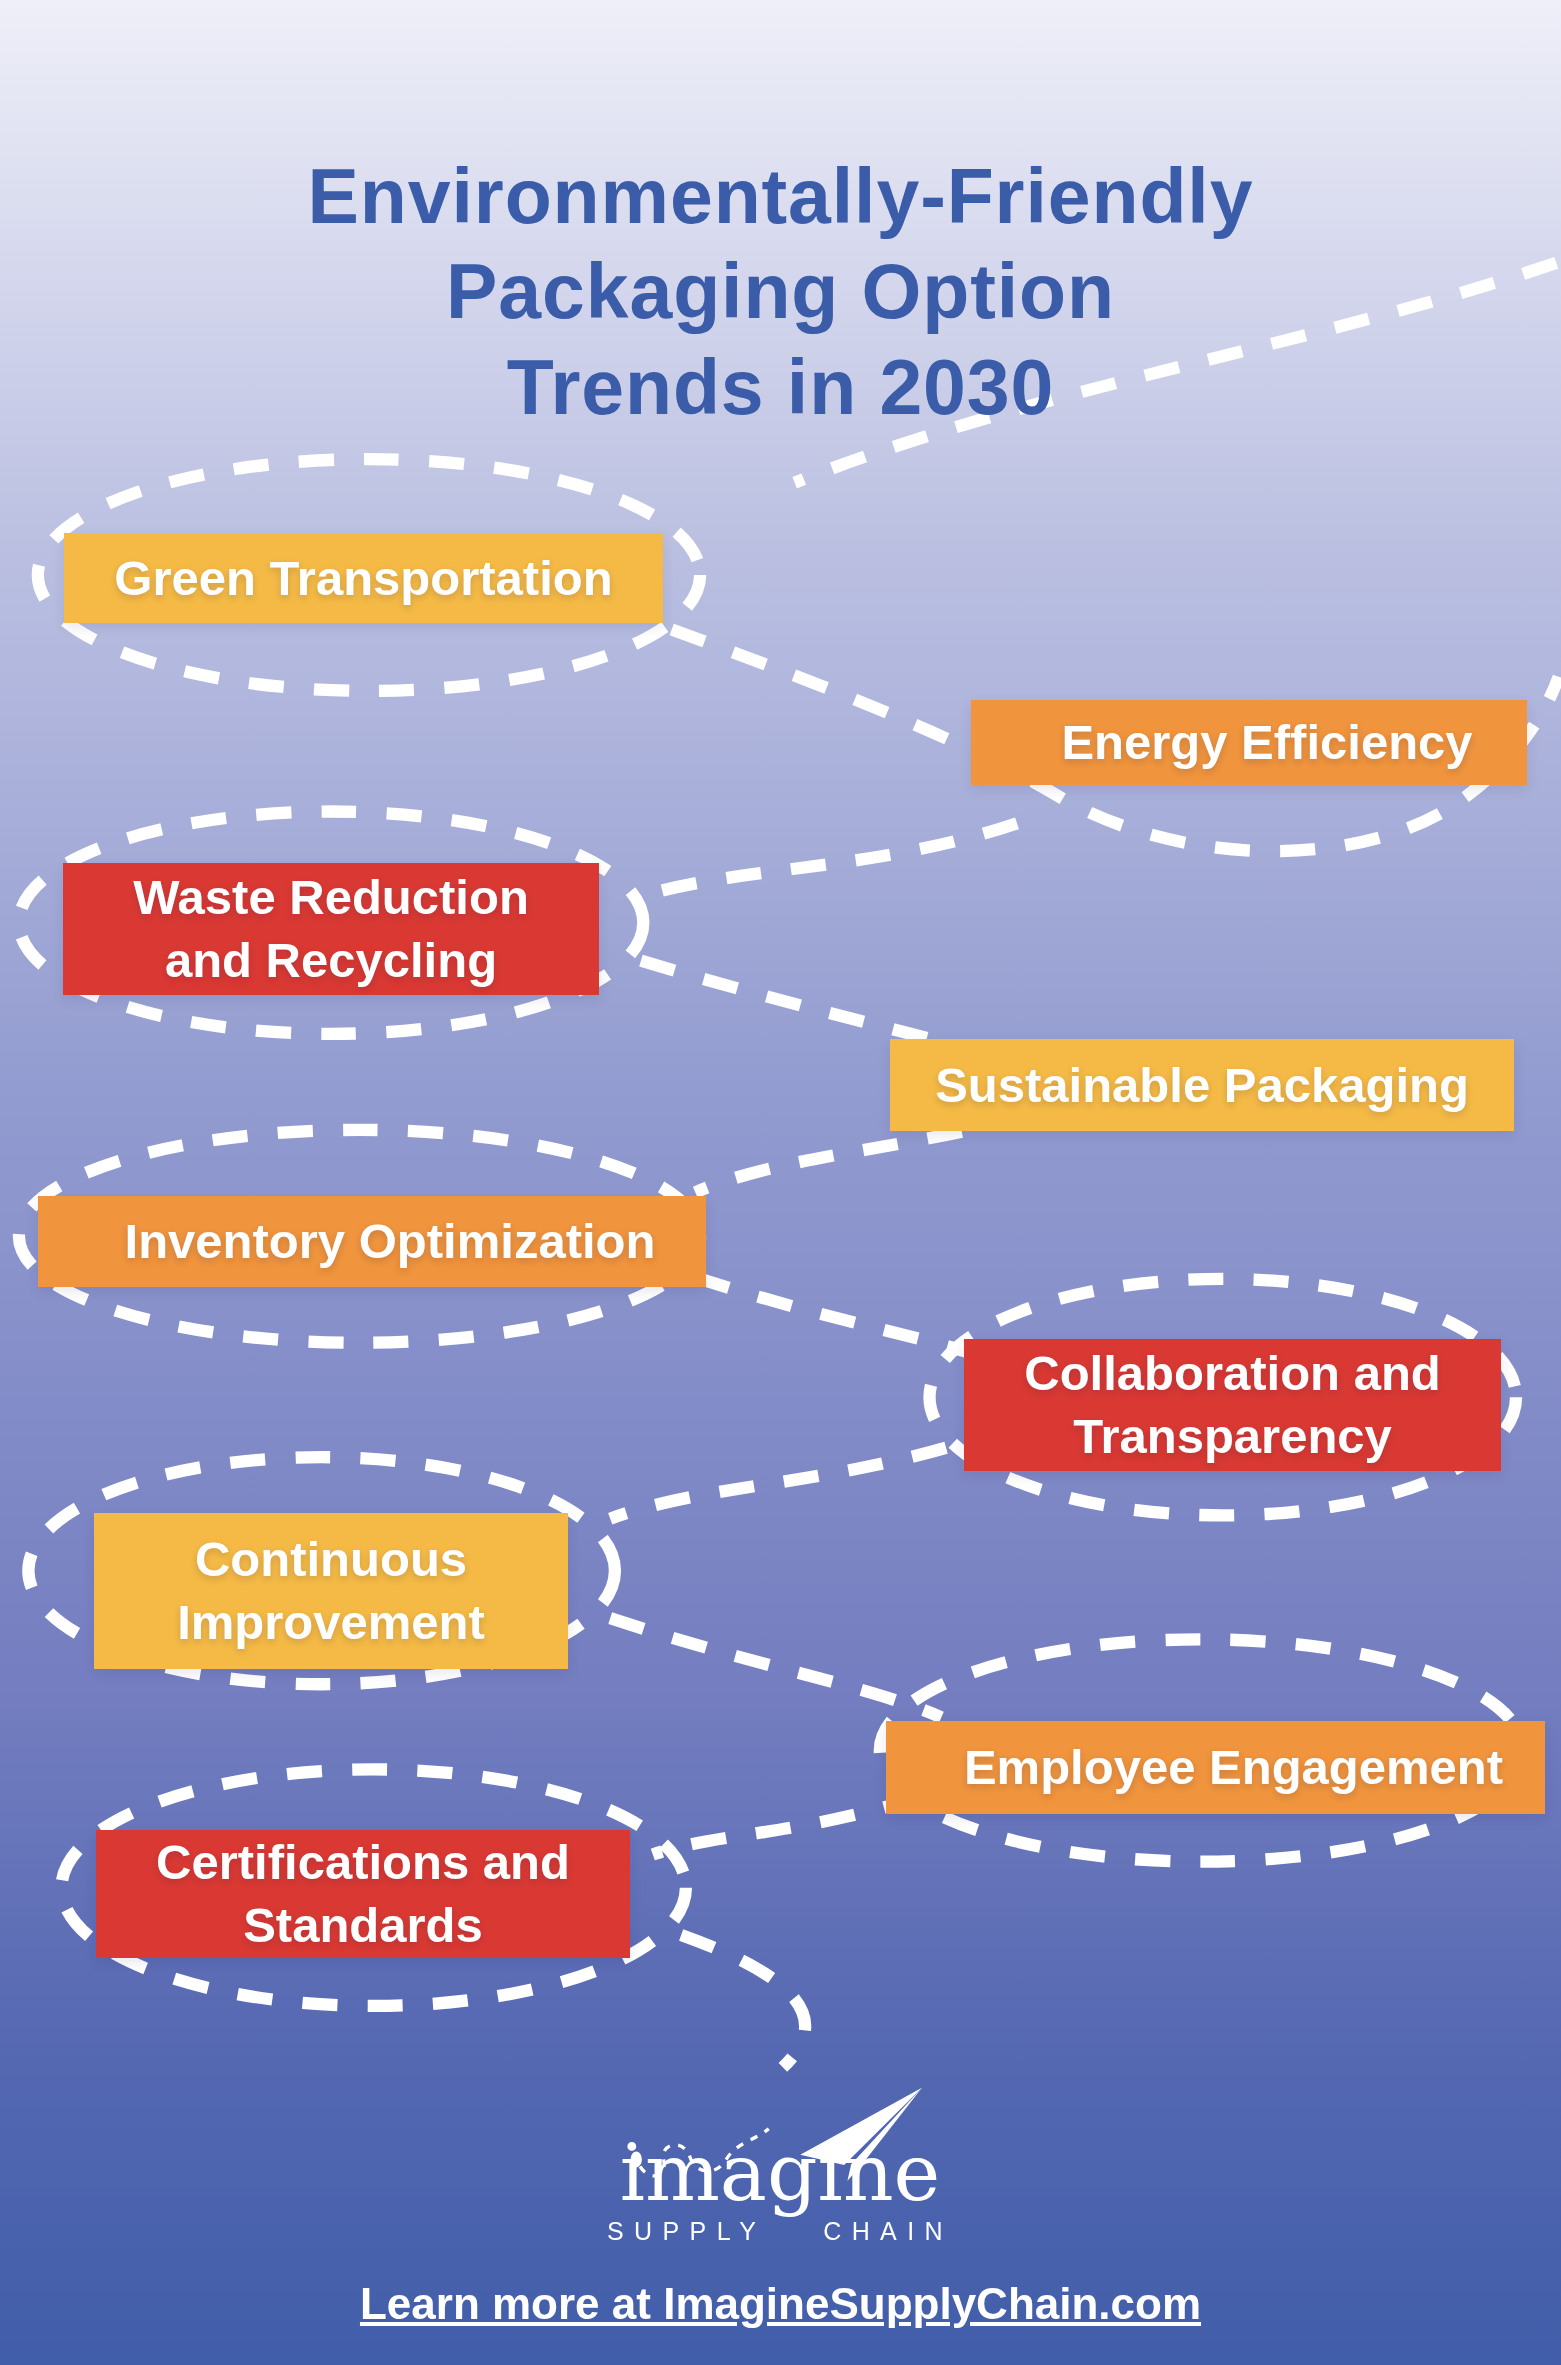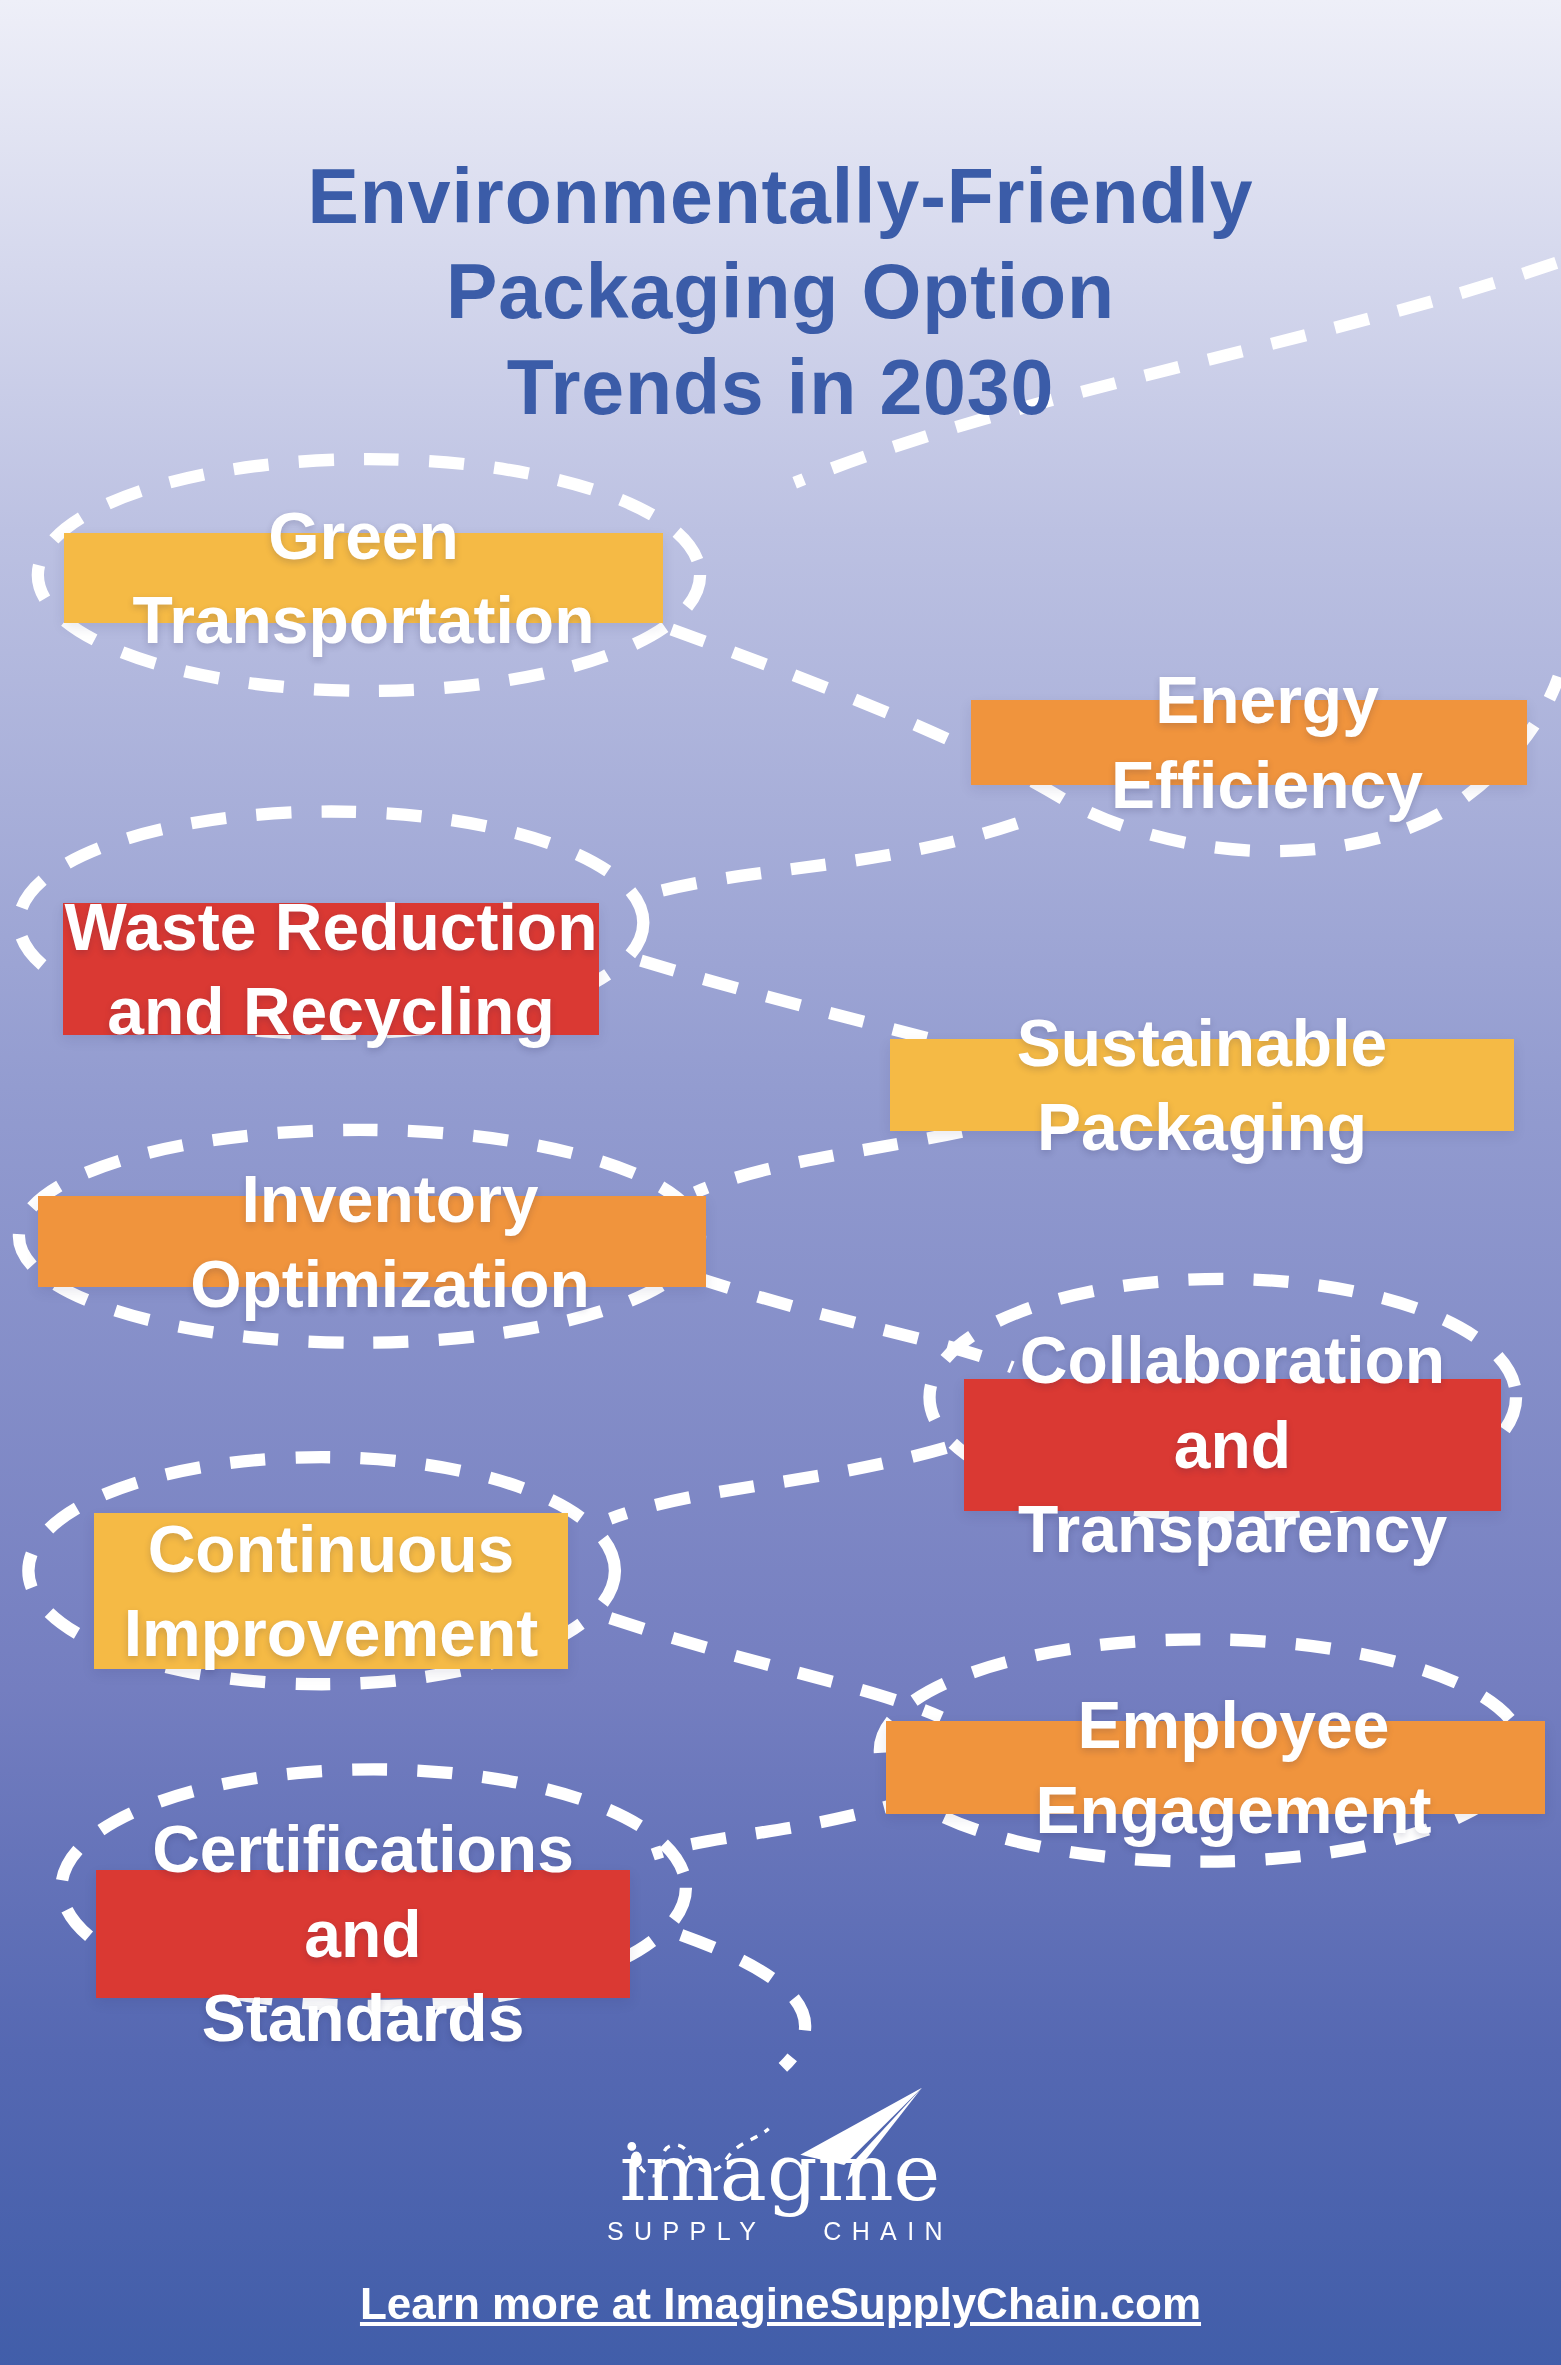--- a/index.html
+++ b/index.html
@@ -28,27 +28,27 @@
     font-size:77px;font-weight:bold;
     line-height:1.24;letter-spacing:0.9px;
     color:var(--c-title_blue);
   }
   .title span{display:block;}
   .badge{
     position:absolute;z-index:2;
     display:flex;flex-direction:column;align-items:center;justify-content:center;
     text-align:center;
     color:var(--c-white);
-    font-size:66px;font-weight:bold;line-height:1.28;
+    font-size:49px;font-weight:bold;line-height:1.28;
     text-shadow:0 2.8px 7.6px rgba(30,30,70,0.18);
     box-shadow:0 4.7px 12.3px rgba(30,30,90,0.10);
   }
   .c-yellow{background:var(--c-yellow);}
   .c-orange{background:var(--c-orange);padding-left:36px;}
-  .c-red{background:var(--c-red);margin-top:40px;}
+  .c-red{background:var(--c-red);}
   .bl{display:block;}
   .logo{position:absolute;z-index:3;left:591px;top:2079px;width:378px;height:208px;color:var(--c-white);}
   .logo-art{position:absolute;left:38px;top:4.7px;width:303px;height:99px;}
   .logo-art .plane{fill:var(--c-white);}
   .logo-art .swirl{fill:none;stroke:var(--c-white);stroke-width:7;stroke-dasharray:16 18;}
   .logo-art .swirl-dot{fill:var(--c-white);}
   .logo-word{
     position:absolute;left:0;top:47px;width:100%;
     text-align:center;
     font-family:"DejaVu Serif", serif;

